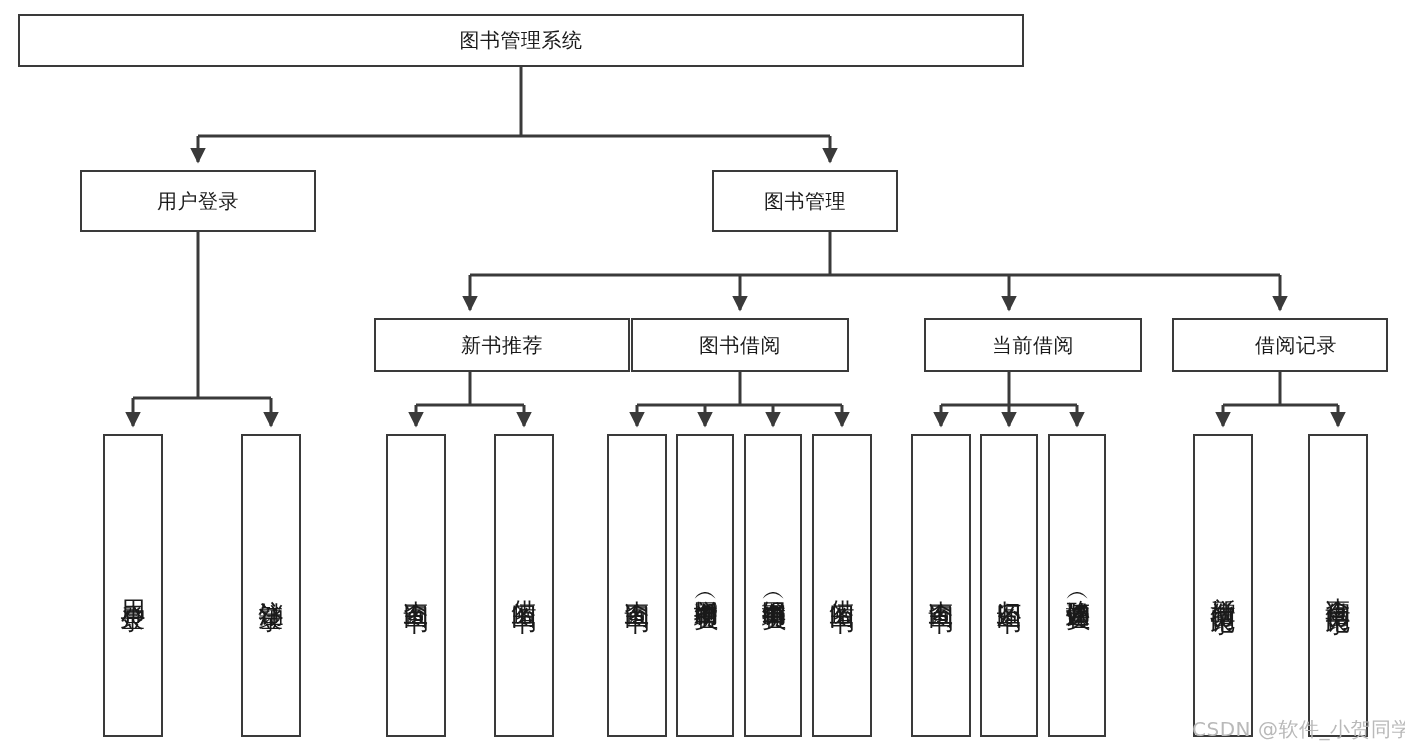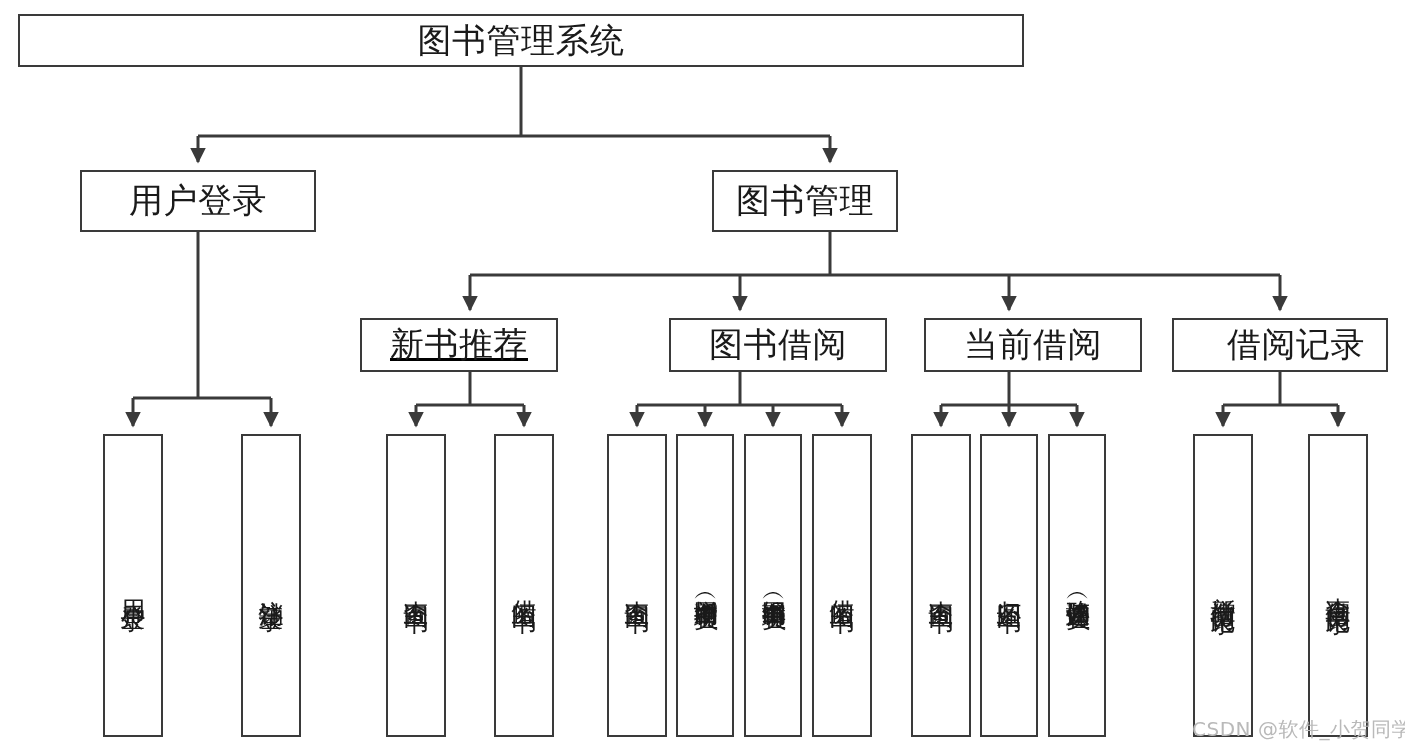--- a/index.html
+++ b/index.html
@@ -23,21 +23,21 @@
     box-sizing:border-box;
     background:#ffffff;
     border:2.5px solid #3a3a3a;
     display:flex;
     align-items:center;
     justify-content:center;
     z-index:3;
   }
   .node .label{
     color:#1a1a1a;
-    font-size:34px;
+    font-size:20px;
     line-height:1.15;
     letter-spacing:0.5px;
     white-space:nowrap;
     text-align:center;
   }
   
   .node.vert{
     align-items:center;
     justify-content:center;
     padding:6px 2px;
@@ -126,25 +126,25 @@
   </div>
 
   <div class="node" style="left:80px;top:170px;width:236px;height:62px;">
     <span class="label">用户登录</span>
   </div>
 
   <div class="node" style="left:712px;top:170px;width:186px;height:62px;">
     <span class="label">图书管理</span>
   </div>
 
-  <div class="node" style="left:360px;top:318px;width:198px;height:54px;text-decoration:underline;">
+  <div class="node" style="left:374px;top:318px;width:256px;height:54px;">
     <span class="label">新书推荐</span>
   </div>
 
-  <div class="node" style="left:631px;top:318px;width:218px;height:54px;margin-left:38px;">
+  <div class="node" style="left:631px;top:318px;width:218px;height:54px;">
     <span class="label">图书借阅</span>
   </div>
 
   <div class="node" style="left:900px;top:318px;width:218px;height:54px;margin-left:24px;">
     <span class="label">当前借阅</span>
   </div>
 
   <div class="node" style="left:1172px;top:318px;width:216px;height:54px;padding-left:32px;">
     <span class="label">借阅记录</span>
   </div>

